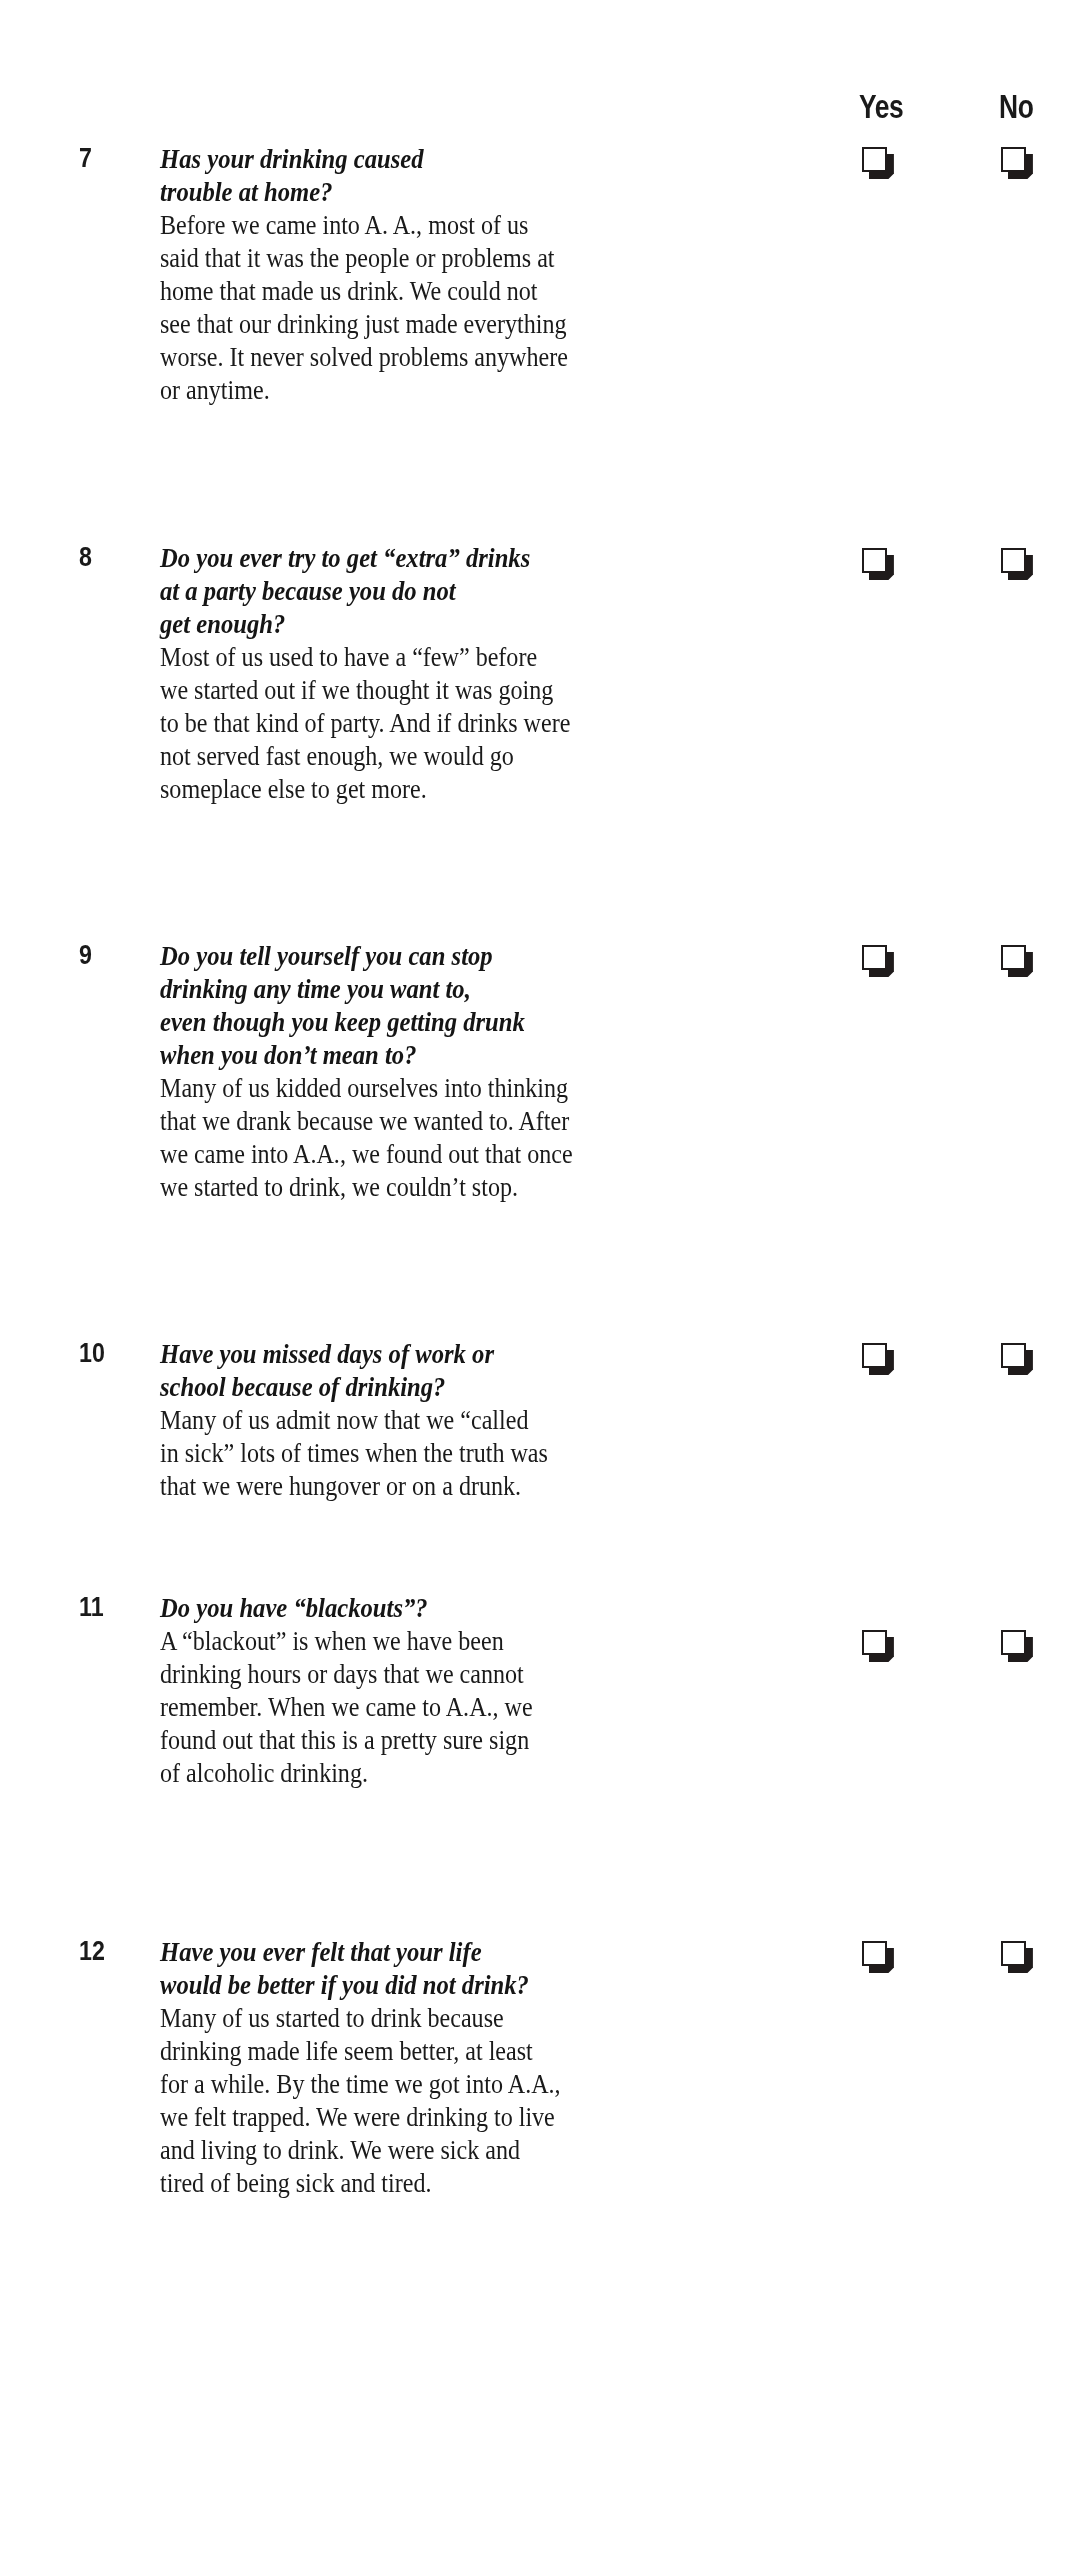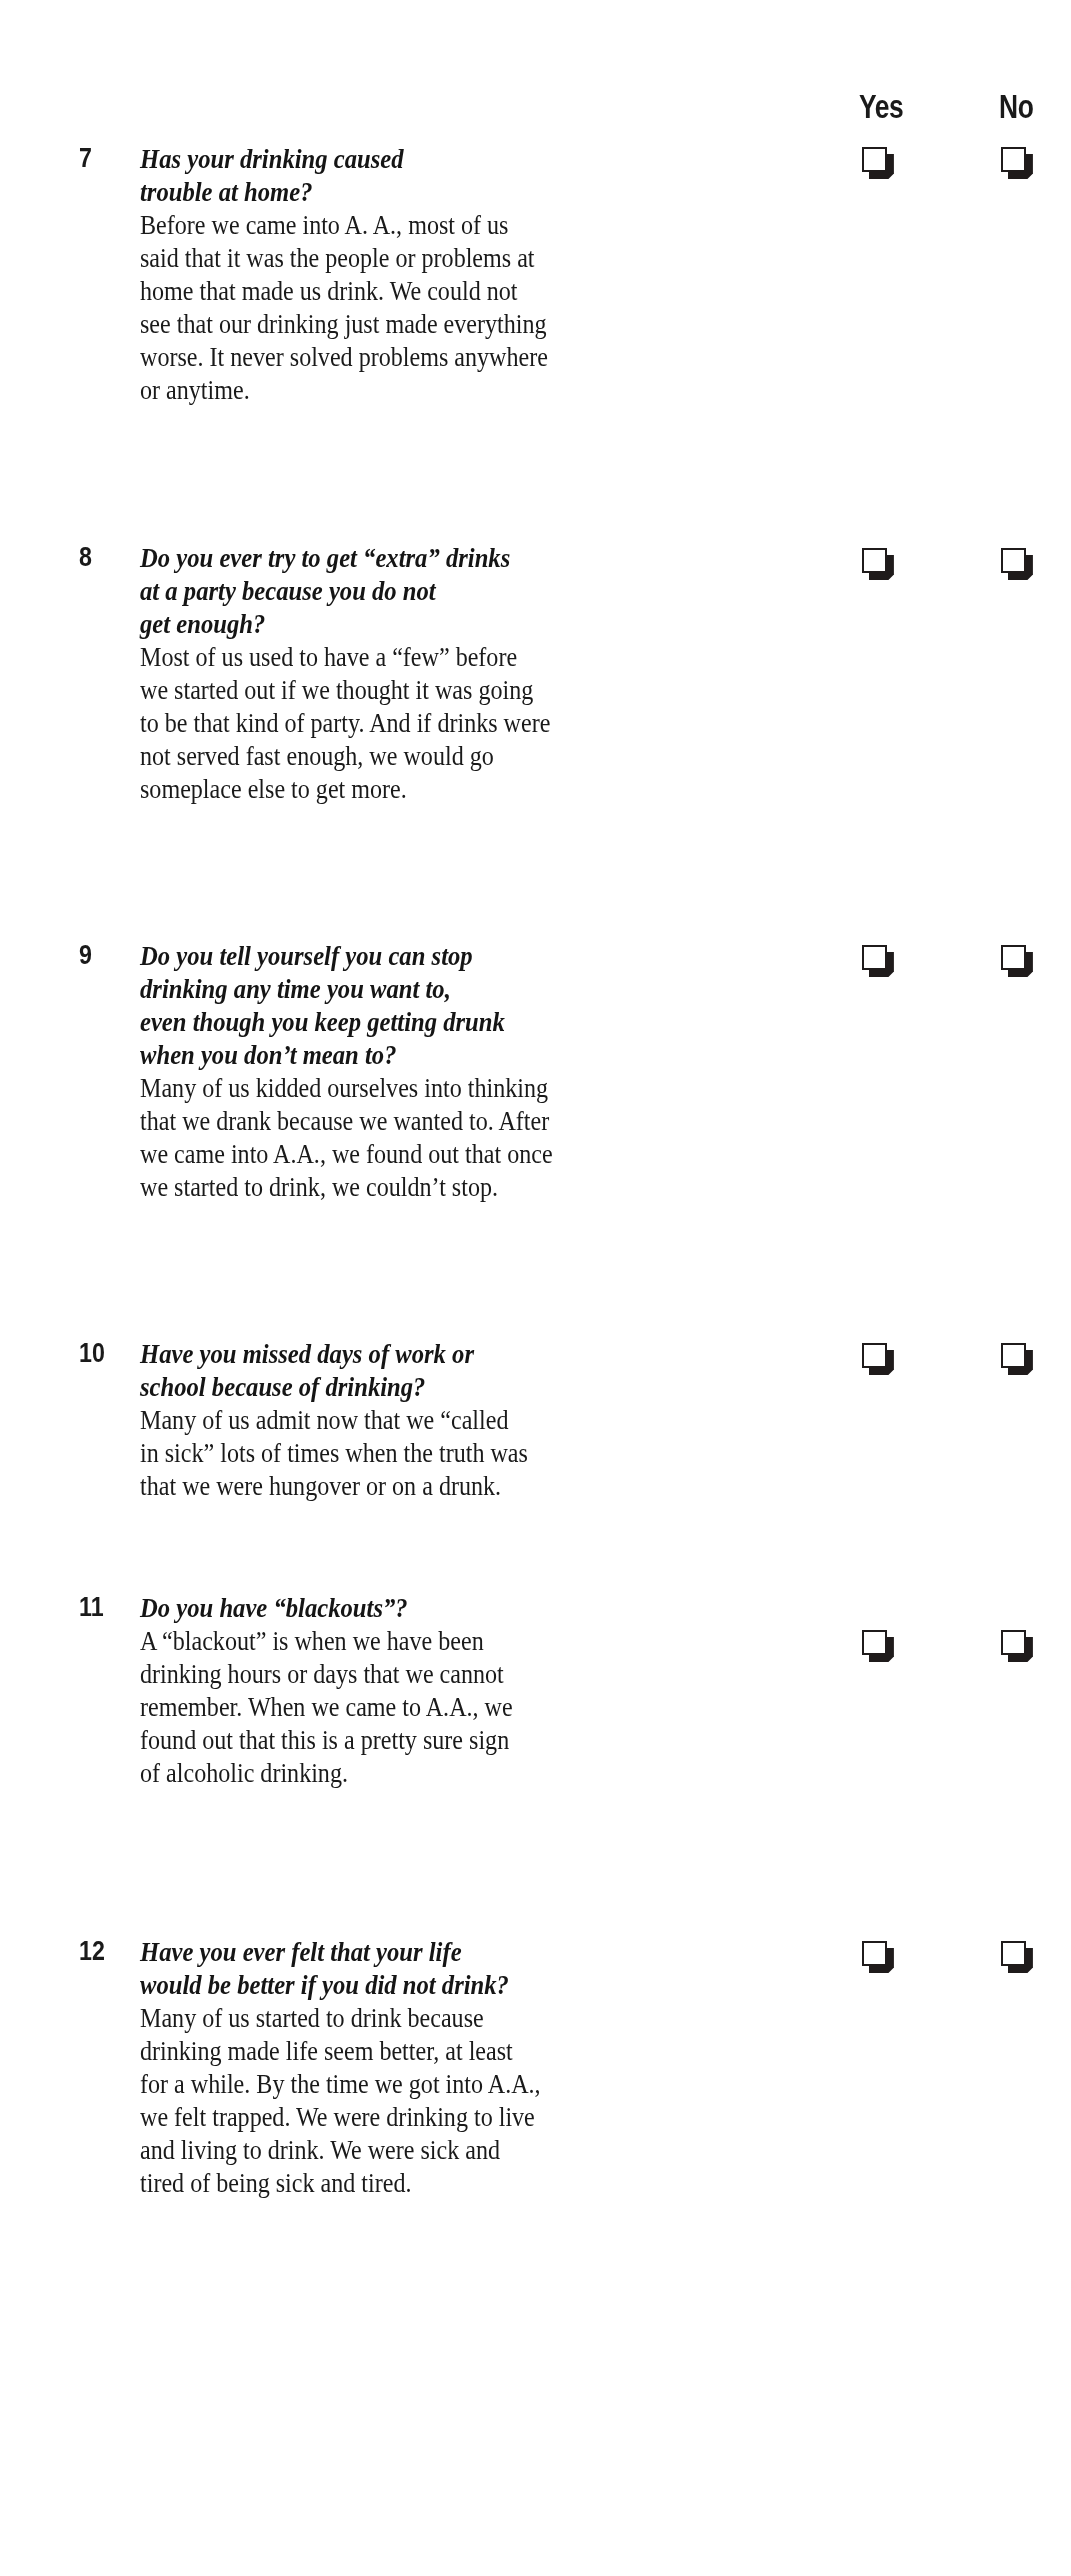--- a/index.html
+++ b/index.html
@@ -63,21 +63,21 @@
     font-weight: bold;
     font-size: 27px;
     line-height: 33px;
     color: #1a1a1a;
     transform: scaleX(0.86);
     transform-origin: left top;
     white-space: nowrap;
   }
   .q-body {
     position: absolute;
-    left: 140px;
+    left: 160px;
     top: 0;
     width: 702px;
   }
   .q-title {
     margin: 0;
     font-family: "Liberation Serif", "DejaVu Serif", serif;
     font-weight: bold;
     font-style: italic;
     font-size: 28px;
     line-height: 33px;

